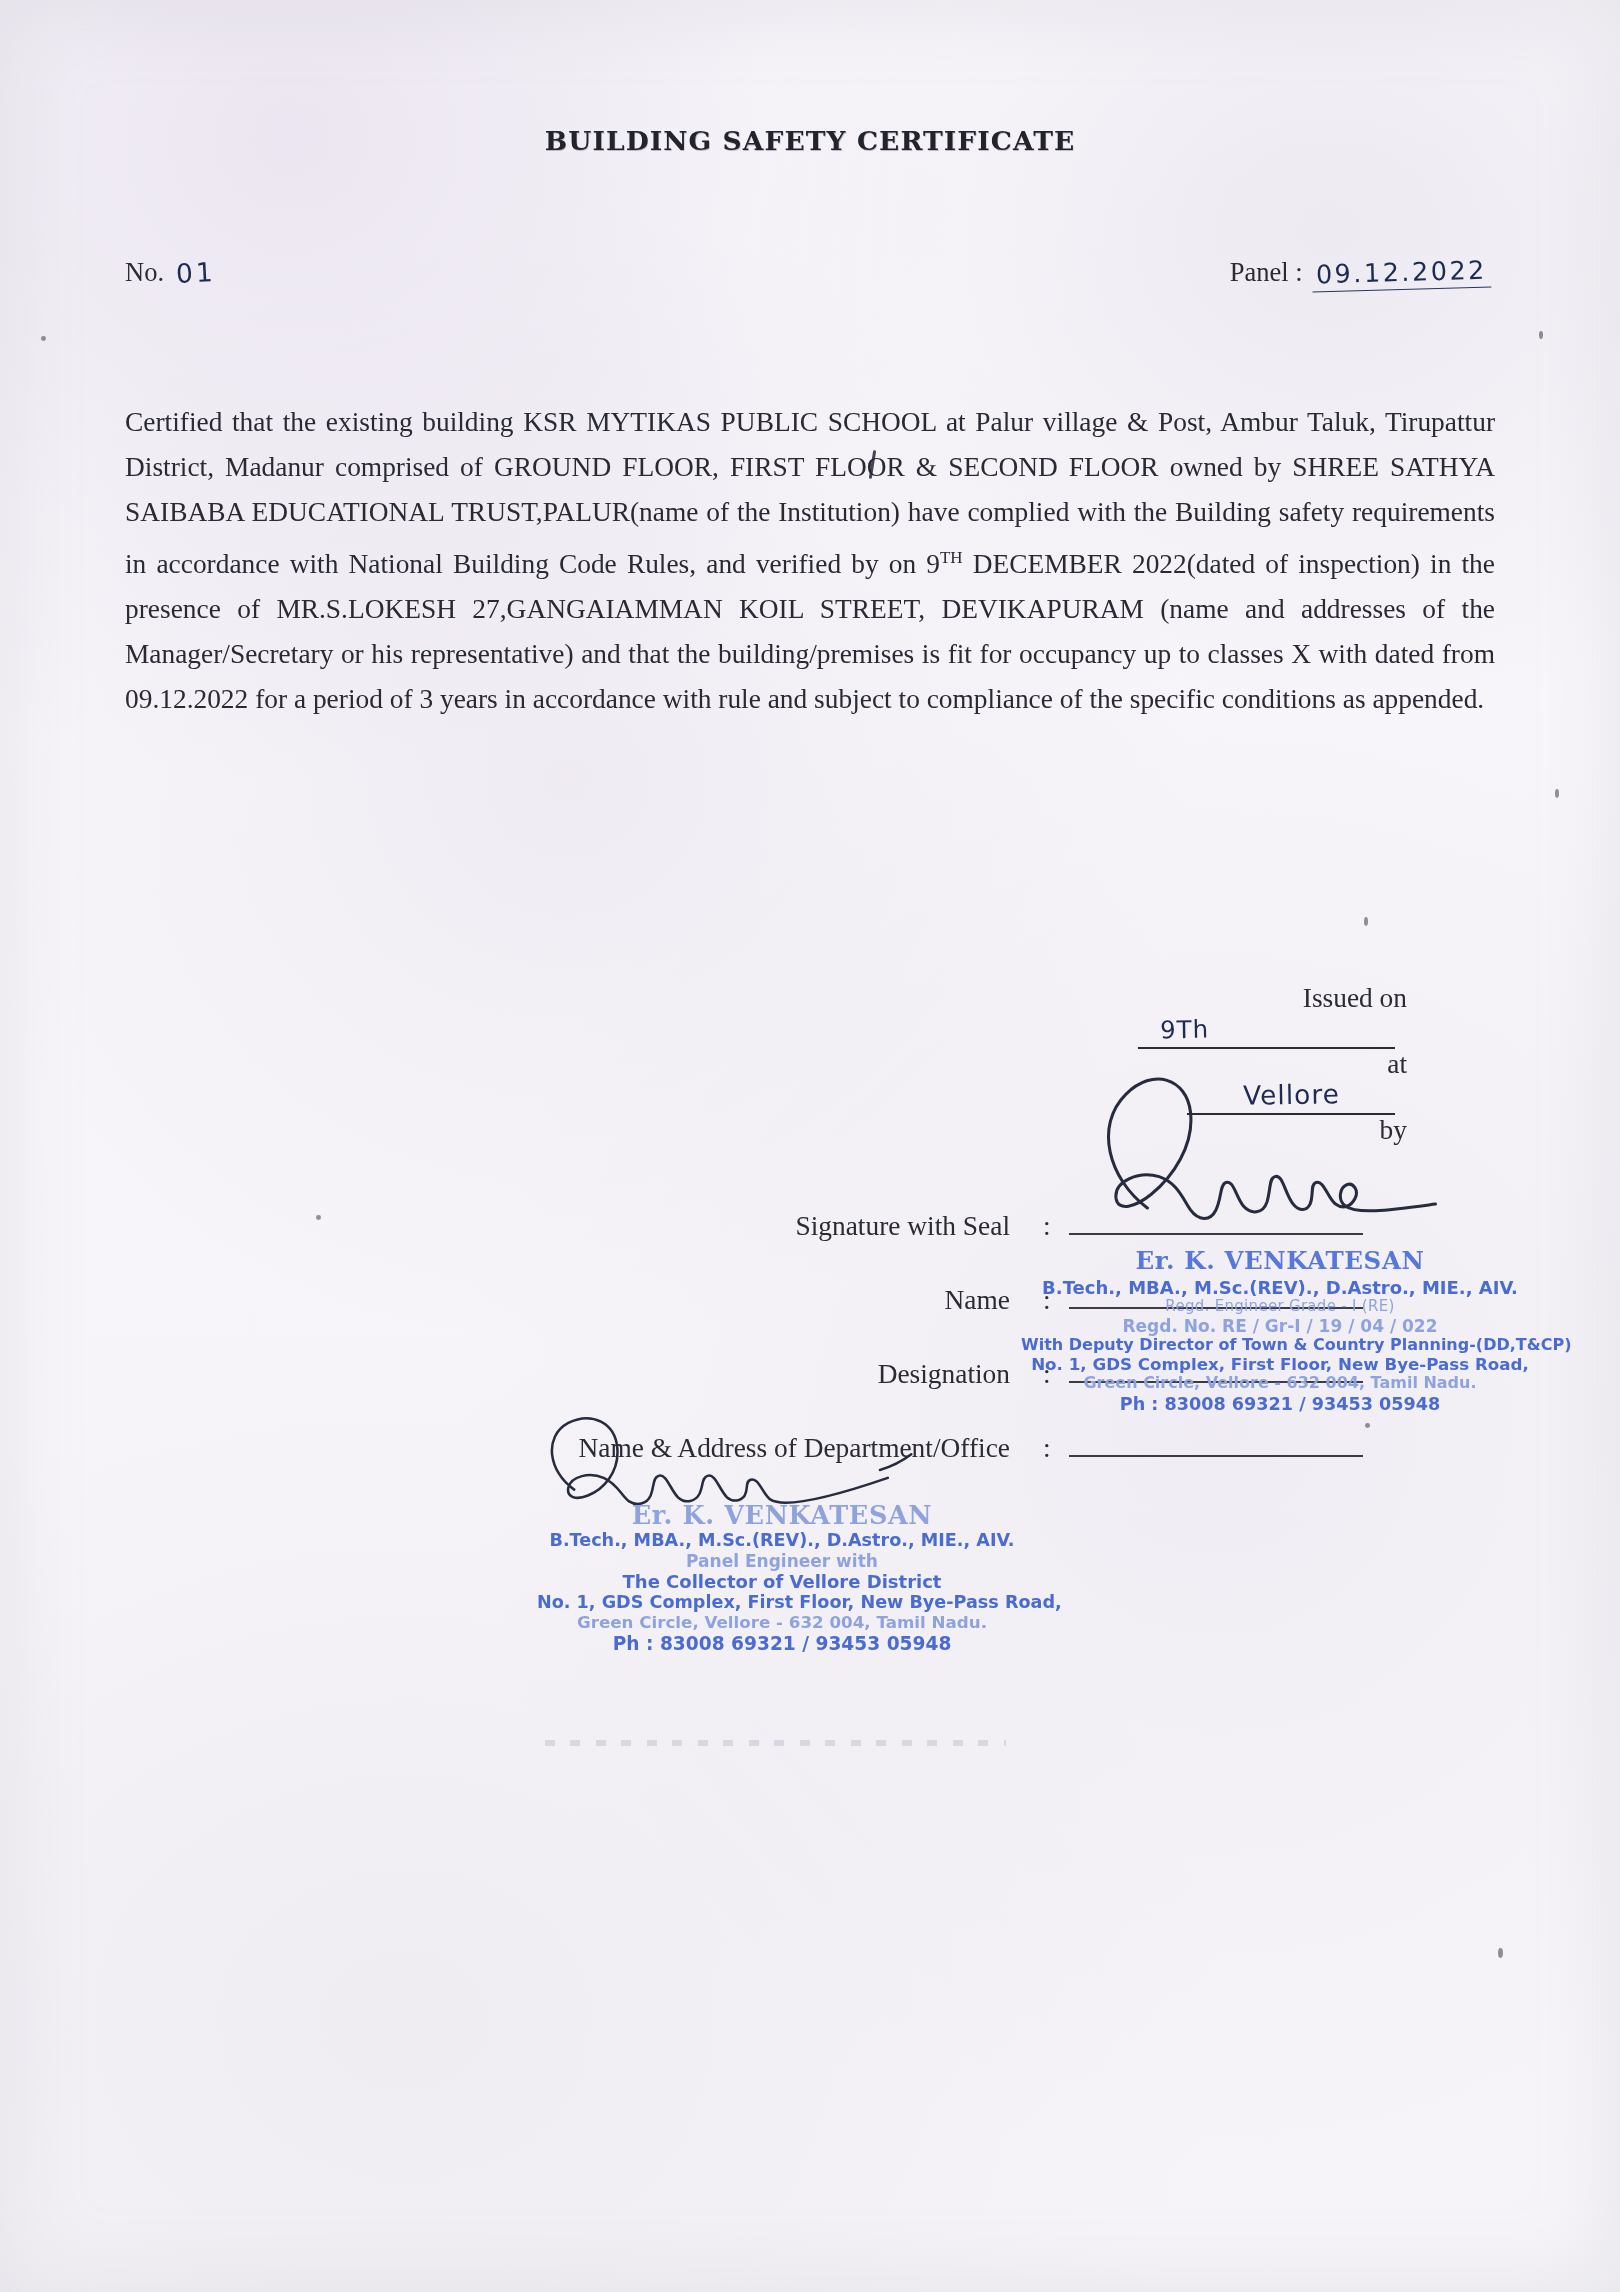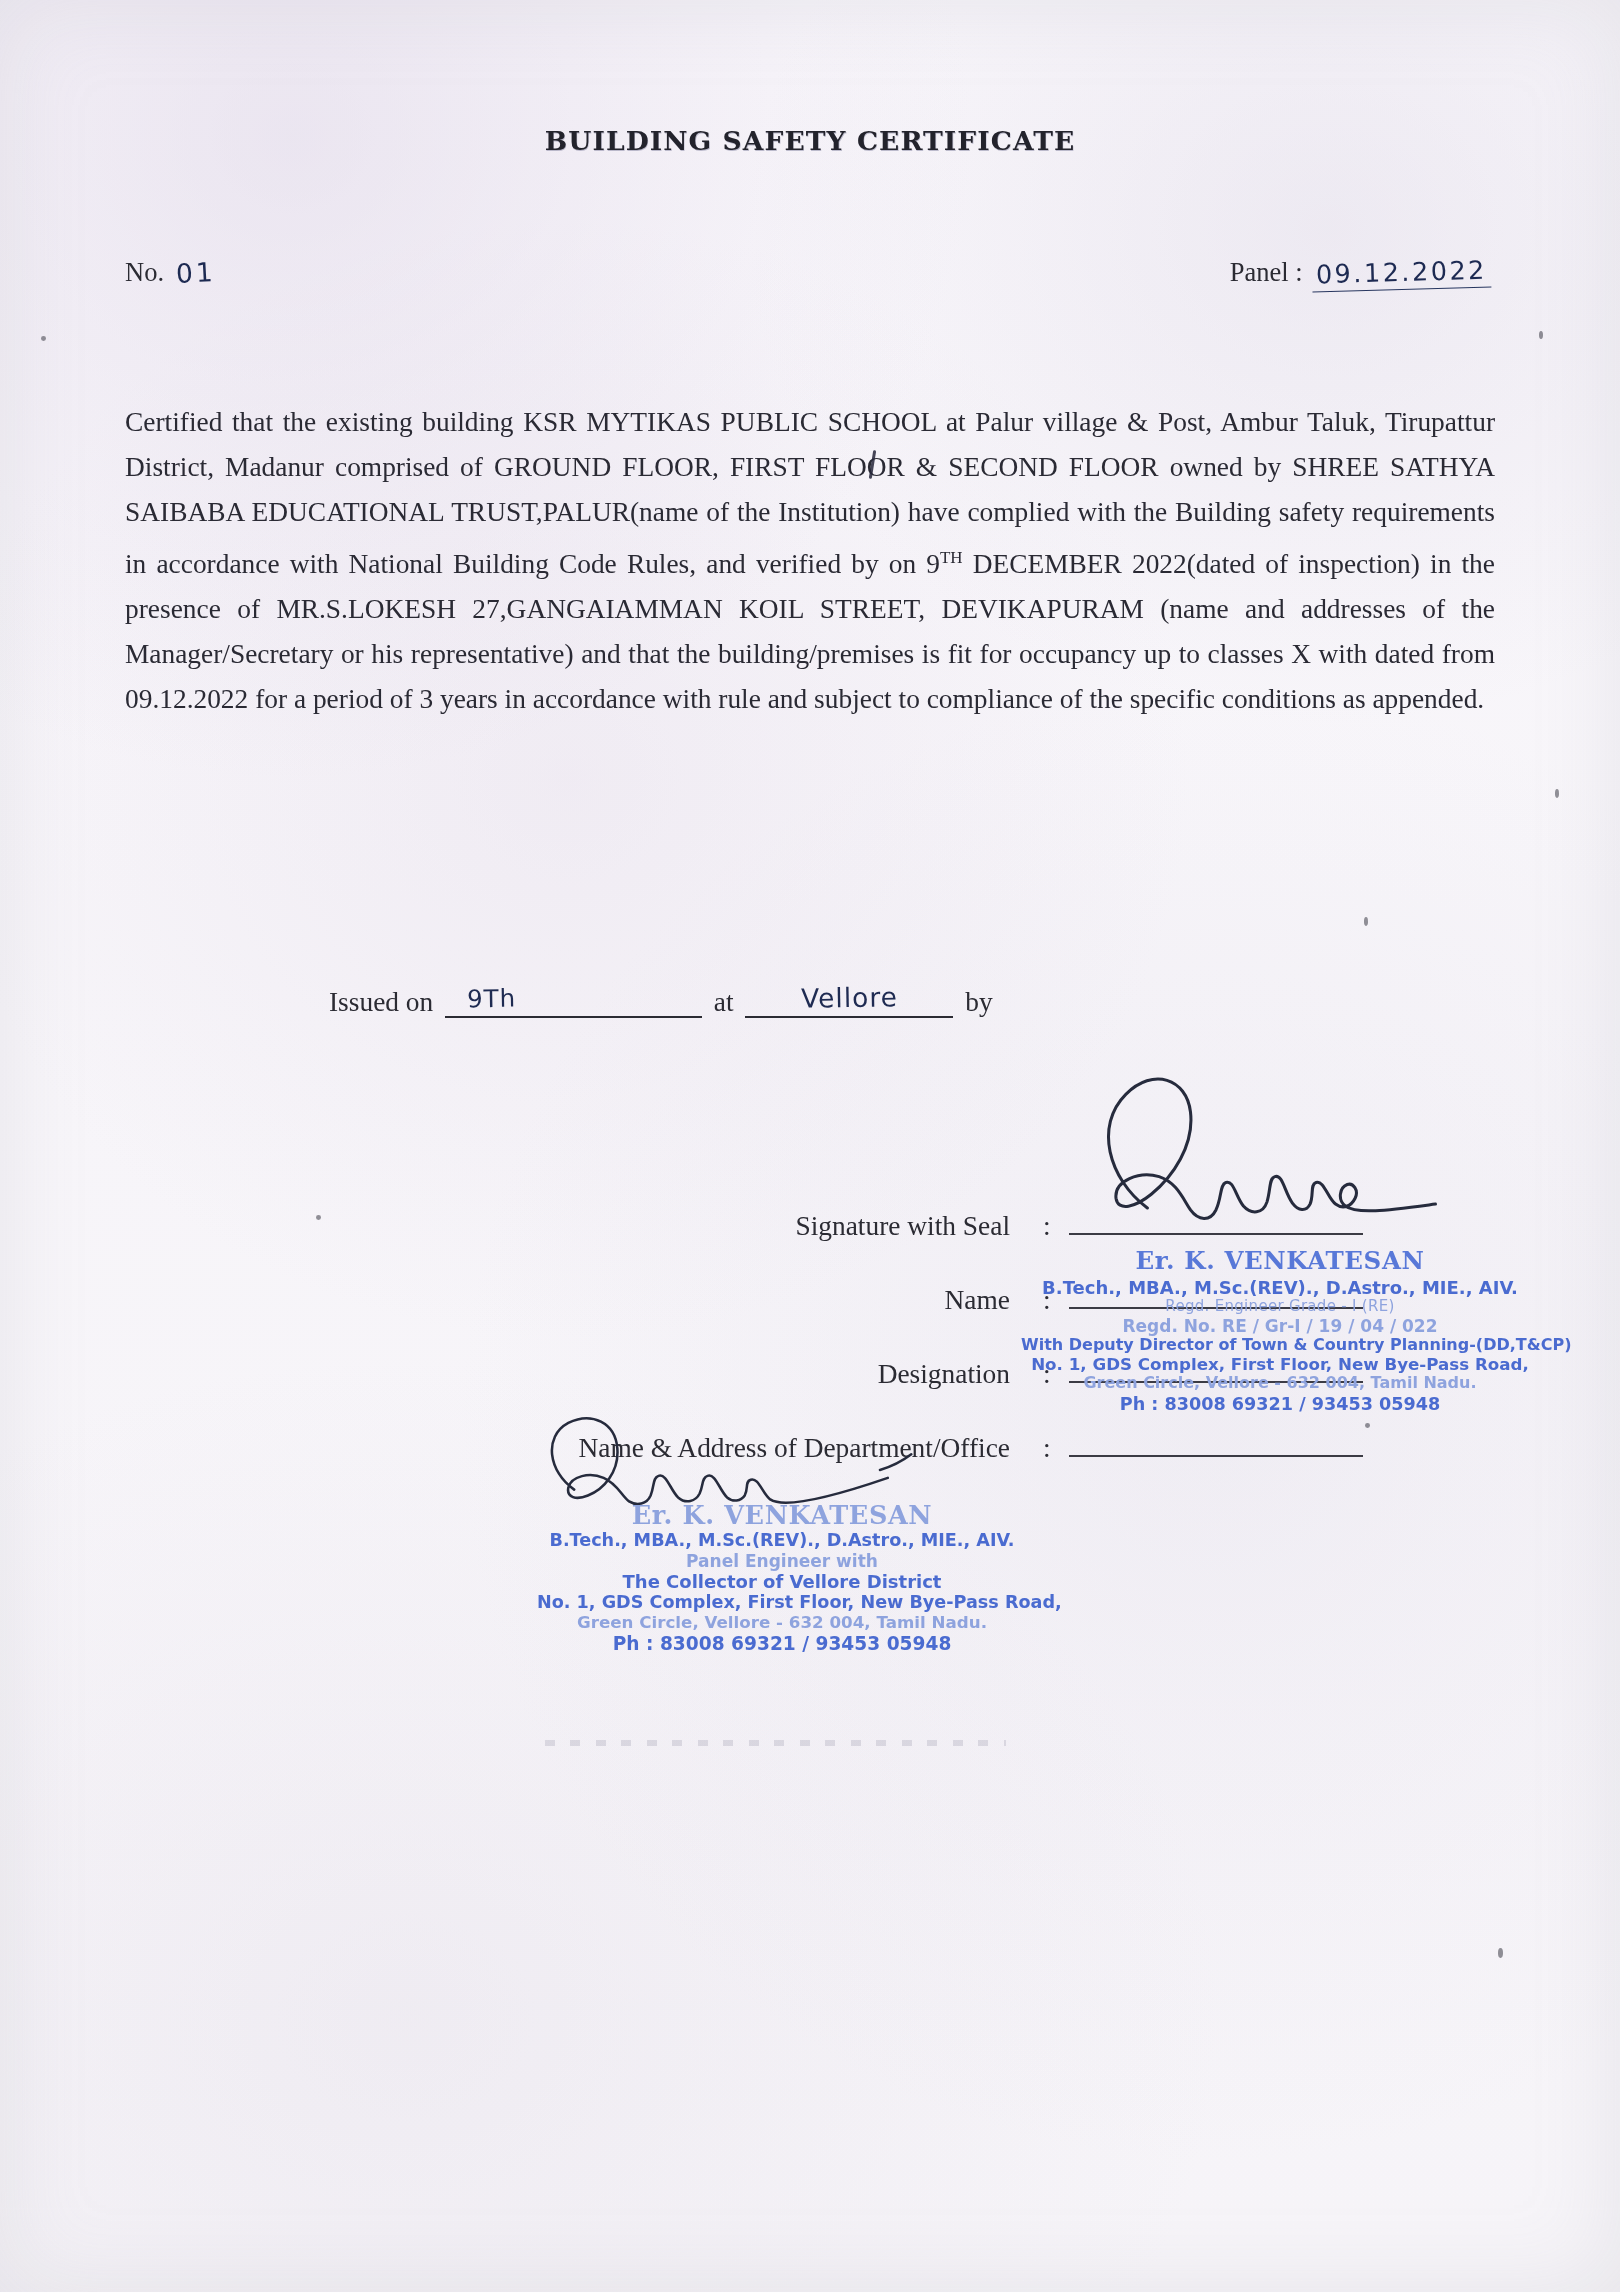--- a/index.html
+++ b/index.html
@@ -120,20 +120,21 @@
   
   .issued-row {
     position: absolute;
     top: 983px;
     left: 329px;
     width: 1078px;
     font-size: 27.4px;
     display: flex;
     align-items: flex-end;
     gap: 0;
+    flex-direction: column;
   }
   .issued-row .lbl { white-space: nowrap; }
   .fill-line {
     position: relative;
     border-bottom: 2px solid #2b2b33;
     height: 33px;
     margin: 0 11.8px;
     display: flex;
     align-items: flex-end;
     justify-content: center;

